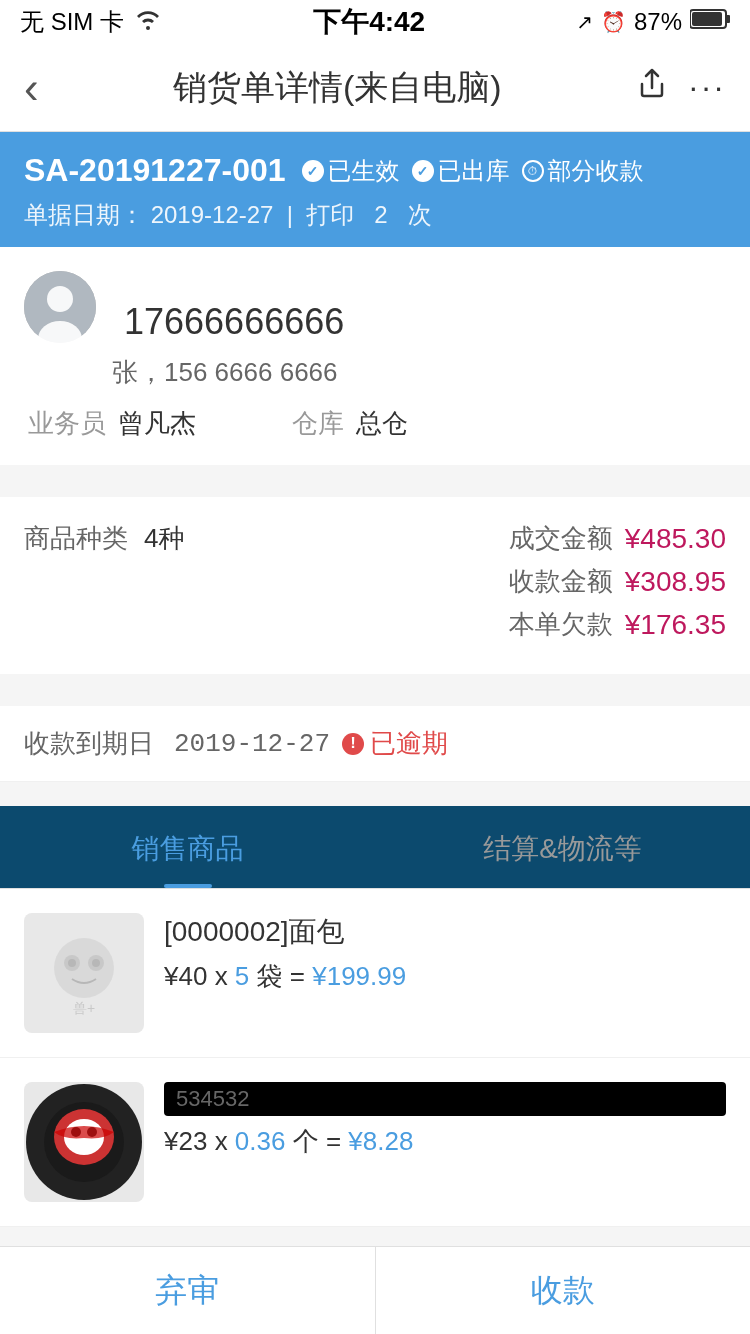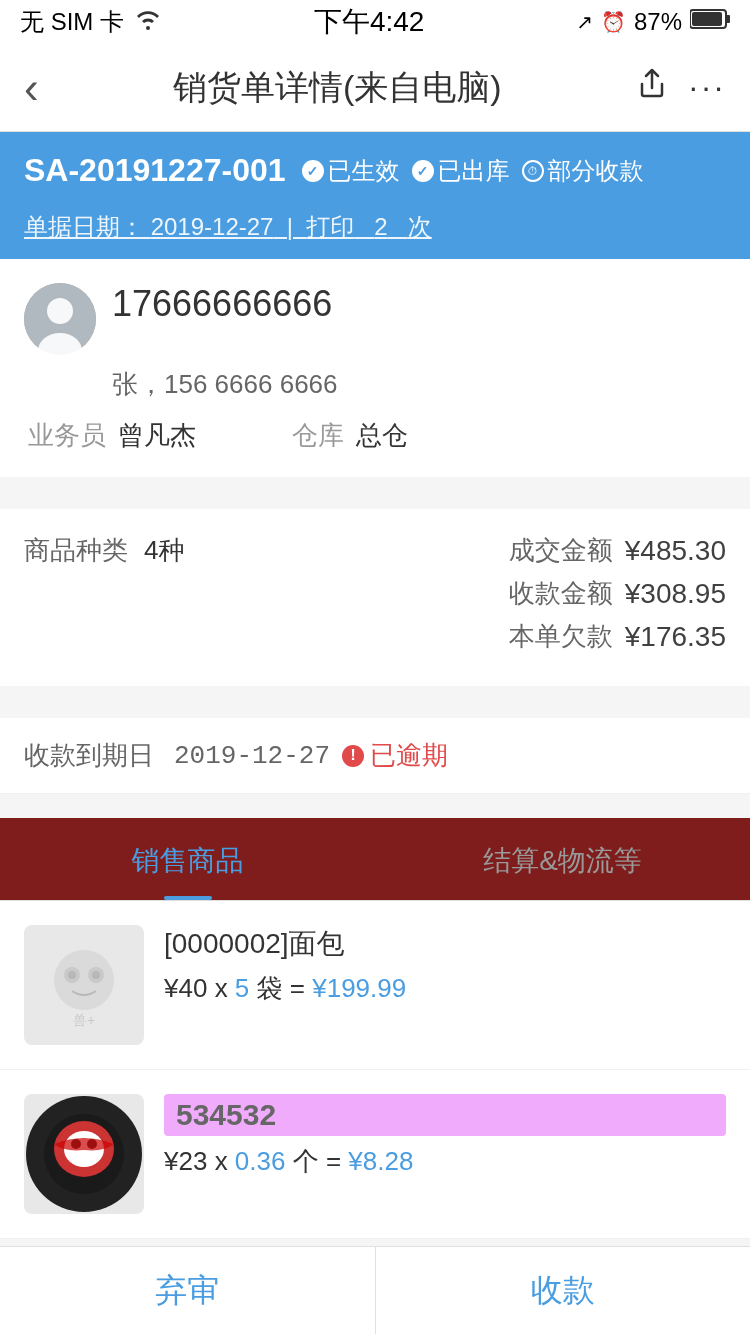--- a/index.html
+++ b/index.html
@@ -60,21 +60,21 @@
     
     .order-header {
       background: #4a9de0;
       padding: 20px 24px 16px;
       color: #fff;
     }
     .order-header-top {
       display: flex;
       align-items: center;
       gap: 16px;
-      margin-bottom: 22px;
+      margin-bottom: 10px;
     }
     .order-id {
       font-size: 32px;
       font-weight: bold;
       color: #fff;
     }
     .status-badges {
       display: flex;
       gap: 12px;
       align-items: center;
@@ -104,33 +104,32 @@
       border-radius: 50%;
       border: 2px solid #fff;
       display: flex;
       align-items: center;
       justify-content: center;
       font-size: 12px;
     }
     .order-date {
       font-size: 24px;
       color: rgba(255,255,255,0.9);
-      text-decoration: underline;
     }
 
     
     .customer-section {
       background: #fff;
       padding: 24px;
       margin-bottom: 16px;
     }
     .customer-top {
       display: flex;
-      align-items: flex-start;
-      gap: 16px;
+      align-items: flex-end;
+      gap: 28px;
       margin-bottom: 12px;
     }
     .avatar-icon {
       width: 72px;
       height: 72px;
       border-radius: 50%;
       background: #b0b0b0;
       display: flex;
       align-items: center;
       justify-content: center;
@@ -185,21 +184,21 @@
     }
     .amount-row {
       display: flex;
       align-items: center;
       justify-content: flex-end;
       gap: 12px;
       margin-bottom: 8px;
       font-size: 26px;
     }
     .amount-label { color: #666; }
-    .amount-value { color: #404040; font-size: 28px; }
+    .amount-value { color: #be185d; font-size: 28px; }
 
     
     .due-section {
       background: #fff;
       padding: 20px 24px;
       margin-bottom: 16px;
       display: flex;
       align-items: center;
       gap: 12px;
       font-size: 26px;
@@ -222,21 +221,21 @@
       color: #fff;
       display: flex;
       align-items: center;
       justify-content: center;
       font-size: 16px;
       font-weight: bold;
     }
 
     
     .tabs-section {
-      background: #7f1d1d;
+      background: #0c4a6e;
       margin-bottom: 0;
     }
     .tabs {
       display: flex;
       border-bottom: 1px solid #e0e0e0;
     }
     .tab {
       flex: 1;
       text-align: center;
       padding: 24px 0 20px;
@@ -287,26 +286,25 @@
       flex-direction: column;
       gap: 8px;
     }
     .product-name {
       font-size: 28px;
       color: #333;
       font-weight: 500;
     }
     .product-sku {
       display: inline-block;
-      background: #f0abfc;
+      background: #000000;
       color: #666;
-      font-size: 30px;
+      font-size: 22px;
       padding: 4px 12px;
       border-radius: 4px;
-      font-weight: bold;
     }
     .product-price {
       font-size: 26px;
       color: #333;
     }
     .price-blue { color: #4a9de0; }
     .price-total { color: #4a9de0; font-weight: 500; }
 
     
     .bottom-bar {
@@ -347,21 +345,21 @@
   <div class="status-left">
     <span>无 SIM 卡</span>
     <span>
       <svg width="28" height="20" viewBox="0 0 28 20">
         <path d="M14 16a2 2 0 1 1 0 4 2 2 0 0 1 0-4z" fill="#333"></path>
         <path d="M8 11a8.5 8.5 0 0 1 12 0l-2 2a6 6 0 0 0-8 0z" fill="#333"></path>
         <path d="M3 6a15 15 0 0 1 22 0l-2 2A12 12 0 0 0 5 8z" fill="#333"></path>
       </svg>
     </span>
   </div>
-  <span style="font-size:28px;font-weight:400;">下午4:42</span>
+  <span style="font-size:28px;font-weight:700;">下午4:42</span>
   <div class="status-right">
     <span style="font-size:20px;">↗</span>
     <span style="font-size:20px;">⏰</span>
     <span>87%</span>
     <span>
       <svg width="40" height="22" viewBox="0 0 40 22">
         <rect x="0" y="2" width="36" height="18" rx="3" ry="3" fill="none" stroke="#333" stroke-width="2"></rect>
         <rect x="36" y="7" width="4" height="8" rx="1" fill="#333"></rect>
         <rect x="2" y="4" width="30" height="14" rx="2" fill="#333"></rect>
       </svg>

